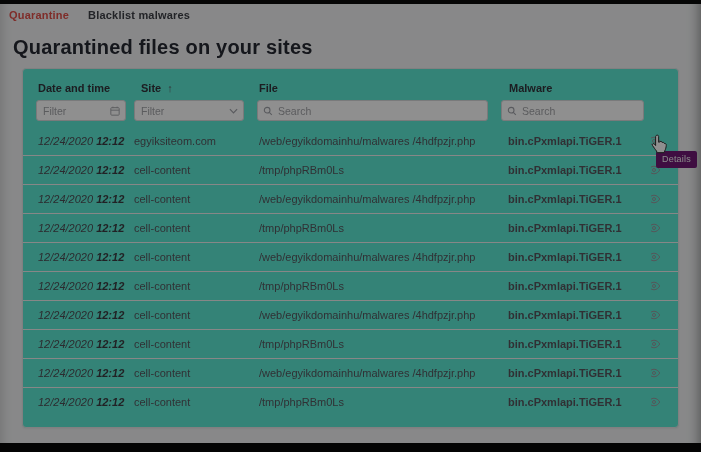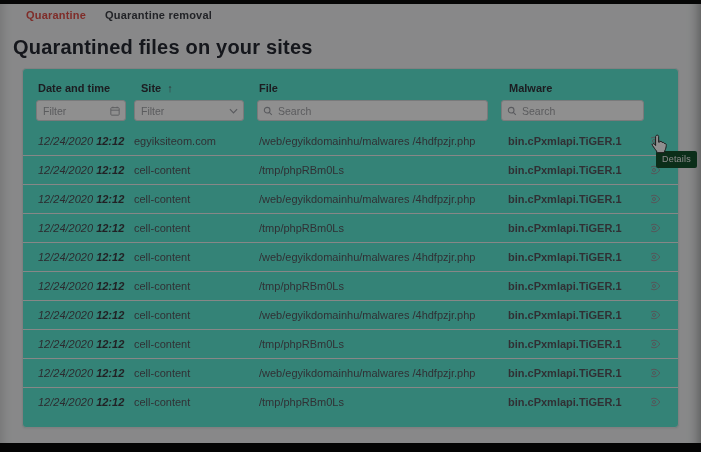--- a/index.html
+++ b/index.html
@@ -10,21 +10,21 @@
               box-shadow: inset -9px 0 12px -7px rgba(0,0,0,0.38), inset 9px 0 12px -8px rgba(0,0,0,0.18); }
 
   
   .top-strip    { position:absolute; left:0; top:0; width:701px; height:4px; background:#060606; z-index:60; }
   .bottom-strip { position:absolute; left:0; bottom:0; width:701px; height:9px; background:#040404; z-index:60; }
 
   
   .dim-overlay { position:absolute; inset:0; background:rgba(0,0,0,0.44); z-index:50; pointer-events:none; }
 
   
-  .tabs { position:absolute; left:26px; top:9px; display:flex; gap:19px; align-items:center; }
+  .tabs { position:absolute; left:9px; top:9px; display:flex; gap:19px; align-items:center; }
   .tab { font-size:11px; font-weight:700; color:#3d3f46; cursor:pointer; letter-spacing:.2px; }
   .tab.active { color:#e2504a; }
 
   .page-title { position:absolute; left:13px; top:36px; font-size:20px; font-weight:700;
                 color:#272933; letter-spacing:.2px; }
 
   
   .card { position:absolute; left:22px; top:68px; width:657px; height:360px; background:#5eead4;
           border:1px solid #e4e5e7; border-radius:4px; box-shadow:0 1px 2px rgba(0,0,0,0.05); }
 
@@ -55,35 +55,35 @@
   .cell { font-size:11px; color:#56575e; white-space:nowrap; overflow:hidden; }
   .cell.c1 { padding-left:2px; color:#4d4e55;font-style:italic; }
   .cell.c1 b { color:#3b3c42; }
   .cell.c3 { padding-left:2px; }
   .cell.c4 { padding-left:7px;font-weight:bold; }
   .cell.c5 { display:flex; justify-content:flex-end; padding-right:3px; }
   .eye-btn { width:16px; height:16px; border:none; background:none; padding:0; cursor:pointer;
              display:flex; align-items:center; justify-content:center; }
 
   
-  .tooltip { position:absolute; left:656px; top:151px; z-index:40; background:#14532d; color:#f4f4f4;
+  .tooltip { position:absolute; left:656px; top:151px; z-index:40; background:#701a75; color:#f4f4f4;
              font-size:9px; padding:3px 6px 4px; border-radius:2px; letter-spacing:.2px; }
   .cursor { position:absolute; left:651px; top:134px; z-index:41; width:17px; }
   svg { display:block; }
 </style>
 </head>
 <body>
 
 <div class="viewport">
 
   <div class="top-strip"></div>
 
   <div class="tabs">
     <div class="tab active">Quarantine</div>
-    <div class="tab">Quarantine removal</div>
+    <div class="tab">Blacklist malwares</div>
   </div>
 
   <div class="page-title">Quarantined files on your sites</div>
 
   <div class="card">
 
     <div class="grid-row head-row">
       <div class="head-cell c1">Date and time</div>
       <div class="head-cell c2">
         <span>Site</span><span class="sort-arrow">↑</span>

